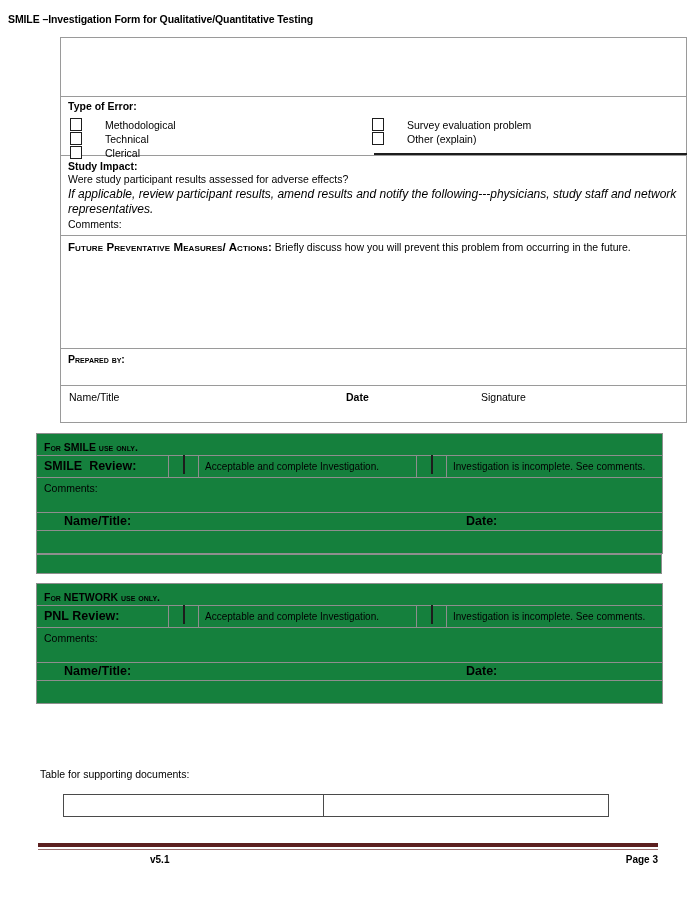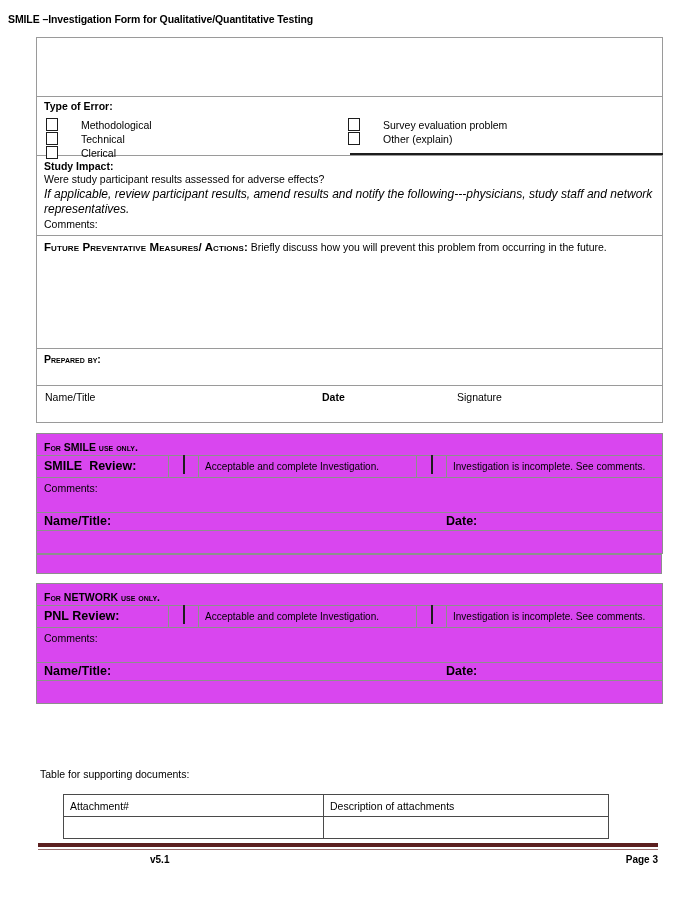--- a/index.html
+++ b/index.html
@@ -39,20 +39,21 @@
   .form-wrap {
     position: absolute;
     top: 37px;
     left: 36px;
     width: 626px;
   }
   table.form {
     border-collapse: collapse;
     width: 626px;
     table-layout: fixed;
+    margin-left: 24px;
   }
   table.form td {
     border: 1px solid #9a9a9a;
     vertical-align: top;
     padding: 0;
   }
 
   .cell-pad {
     padding: 4px 6px 4px 7px;
     font-size: 10.5px;
@@ -143,21 +144,21 @@
   table.rev {
     border-collapse: collapse;
     width: 626px;
     table-layout: fixed;
     margin-top: 0;
   }
   table.rev td {
     border: 1px solid #8e8e8e;
     padding: 0;
     vertical-align: top;
-    background: #d946ef;
+    background: #15803d;
   }
   .rev-banner {
     padding: 3px 0 4px 7px;
     height: 14px;
   }
   .rev-title {
     font-weight: bold;
     font-size: 12.5px;
     padding: 3px 0 3px 7px;
     white-space: pre;
@@ -172,20 +173,21 @@
     line-height: 1.2;
   }
   .rev-comments {
     font-size: 10.5px;
     padding: 4px 0 0 7px;
     height: 30px;
   }
   .rev-nd-inner {
     position: relative;
     height: 17px;
+    margin-left: 20px;
   }
   .rev-nd-inner .n1 {
     position: absolute; left: 7px; top: 1px;
     font-weight: bold; font-size: 12.5px;
   }
   .rev-nd-inner .n2 {
     position: absolute; left: 409px; top: 1px;
     font-weight: bold; font-size: 12.5px;
   }
   .rev-blank { height: 22px; }
@@ -472,24 +474,20 @@
   </div>
 
   <div class="attach-label">Table for supporting documents:</div>
 
   <table class="attach">
     <colgroup>
         <col style="width:260px">
         <col style="width:285px">
       </colgroup>
     <tbody>
-        <tr>
-      <td>Attachment#</td>
-      <td>Description of attachments</td>
-    </tr>
     <tr>
       <td></td>
       <td></td>
     </tr>
   </tbody>
     </table>
 
   <div class="footer-rule-1"></div>
   <div class="footer-rule-2"></div>
   <div class="footer-left">v5.1</div>

